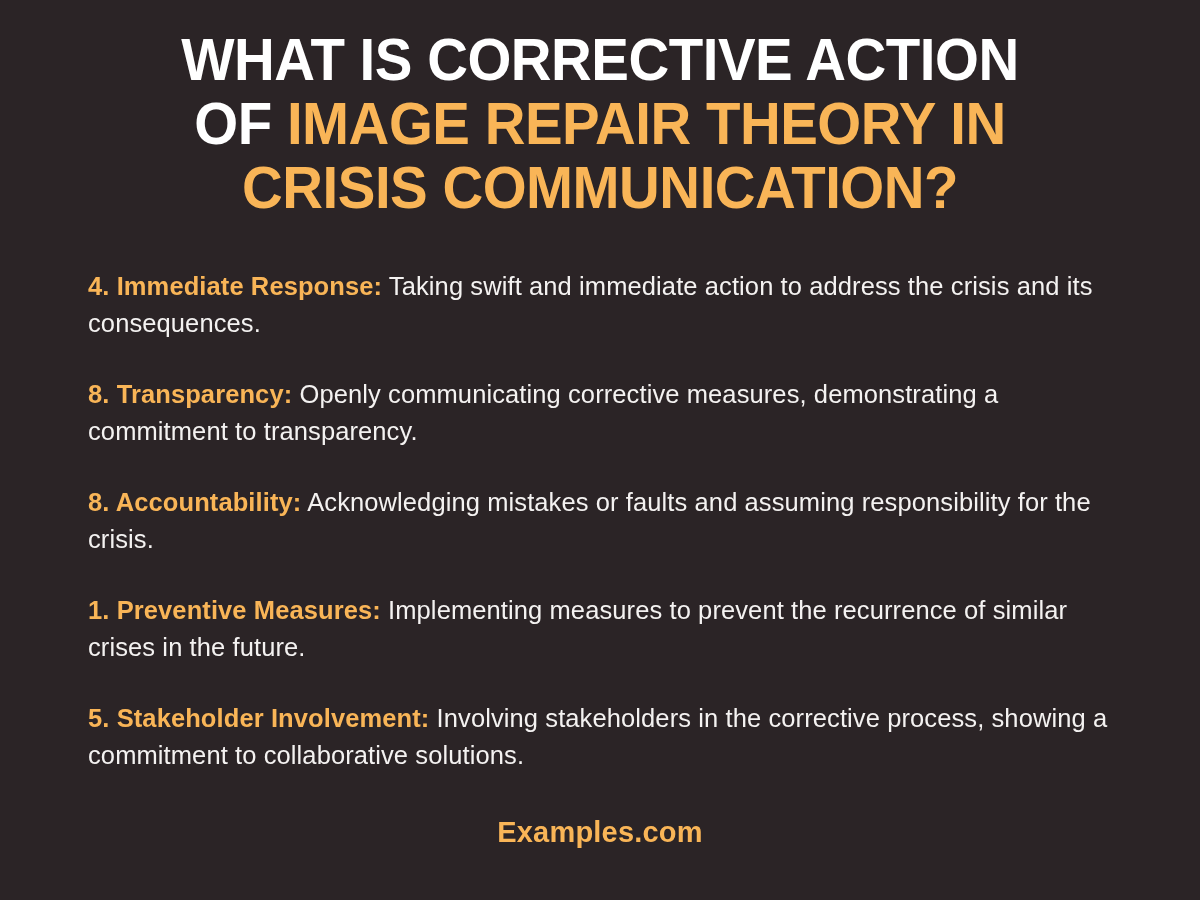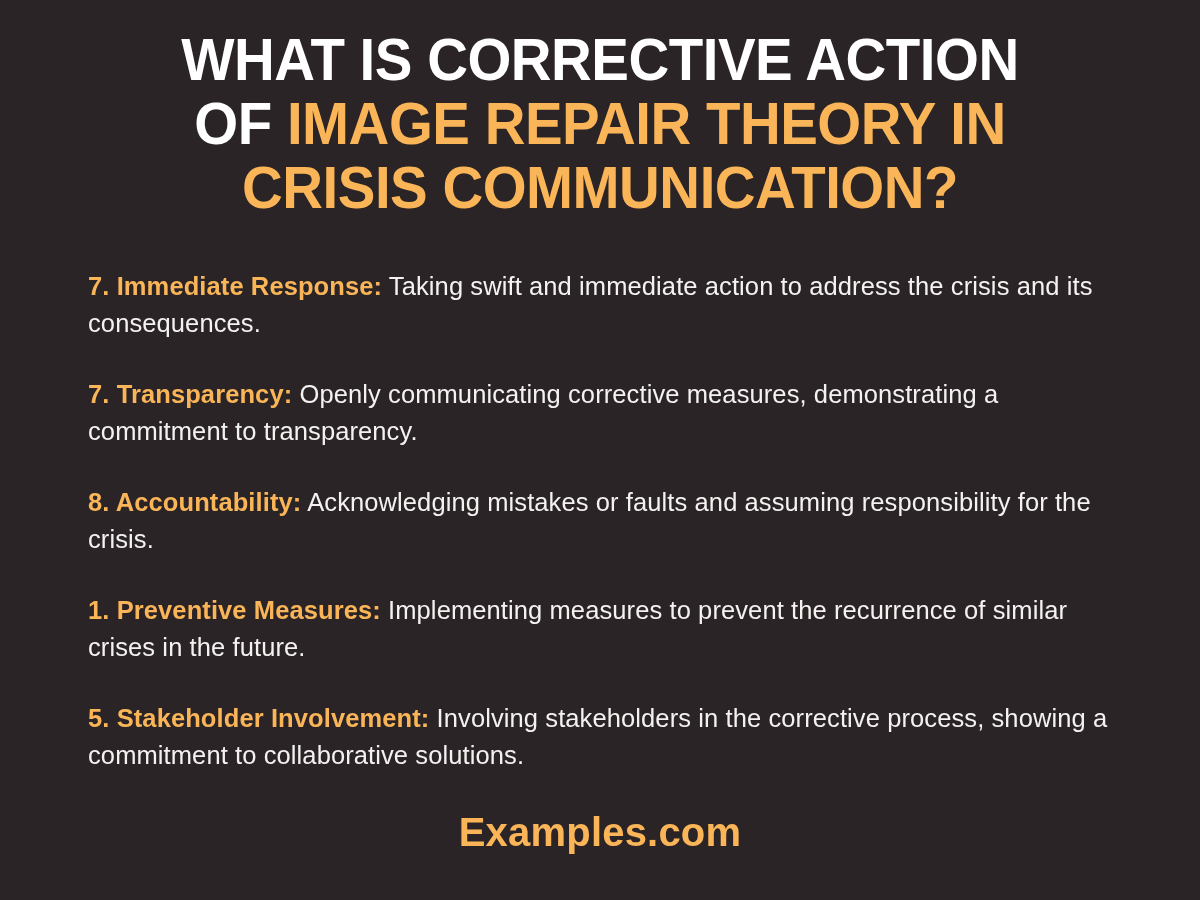--- a/index.html
+++ b/index.html
@@ -71,21 +71,21 @@
     position: absolute;
     top: 808px;
     left: 0;
     width: 1200px;
     text-align: center;
   }
   .brand {
     display: inline-block;
     color: #f9b557;
     font-weight: 700;
-    font-size: 40px;
+    font-size: 29px;
     letter-spacing: 0.2px;
     line-height: 48px;
   }
 </style>
 </head>
 <body>
 
 <div class="poster">
 
   <div class="title-block">
@@ -96,25 +96,25 @@
       <span class="t-white">OF </span><span class="t-accent">IMAGE REPAIR THEORY IN</span>
     </div>
     <div class="title-line">
       <span class="t-accent">CRISIS COMMUNICATION?</span>
     </div>
   </div>
 
   <div class="list">
 
     <div class="item">
-      <span class="label">7. Immediate Response:</span><span class="desc"> Taking swift and immediate action to address the crisis and its consequences.</span>
+      <span class="label">4. Immediate Response:</span><span class="desc"> Taking swift and immediate action to address the crisis and its consequences.</span>
     </div>
 
     <div class="item">
-      <span class="label">7. Transparency:</span><span class="desc"> Openly communicating corrective measures, demonstrating a commitment to transparency.</span>
+      <span class="label">8. Transparency:</span><span class="desc"> Openly communicating corrective measures, demonstrating a commitment to transparency.</span>
     </div>
 
     <div class="item">
       <span class="label">8. Accountability:</span><span class="desc"> Acknowledging mistakes or faults and assuming responsibility for the crisis.</span>
     </div>
 
     <div class="item">
       <span class="label">1. Preventive Measures:</span><span class="desc"> Implementing measures to prevent the recurrence of similar crises in the future.</span>
     </div>
 

